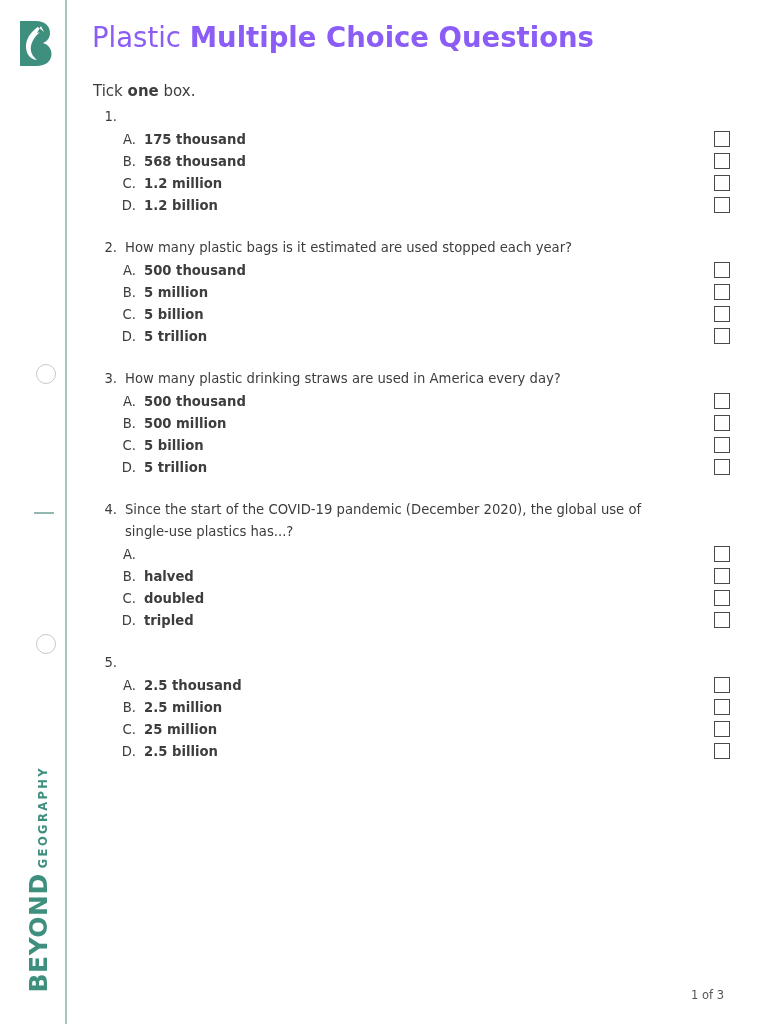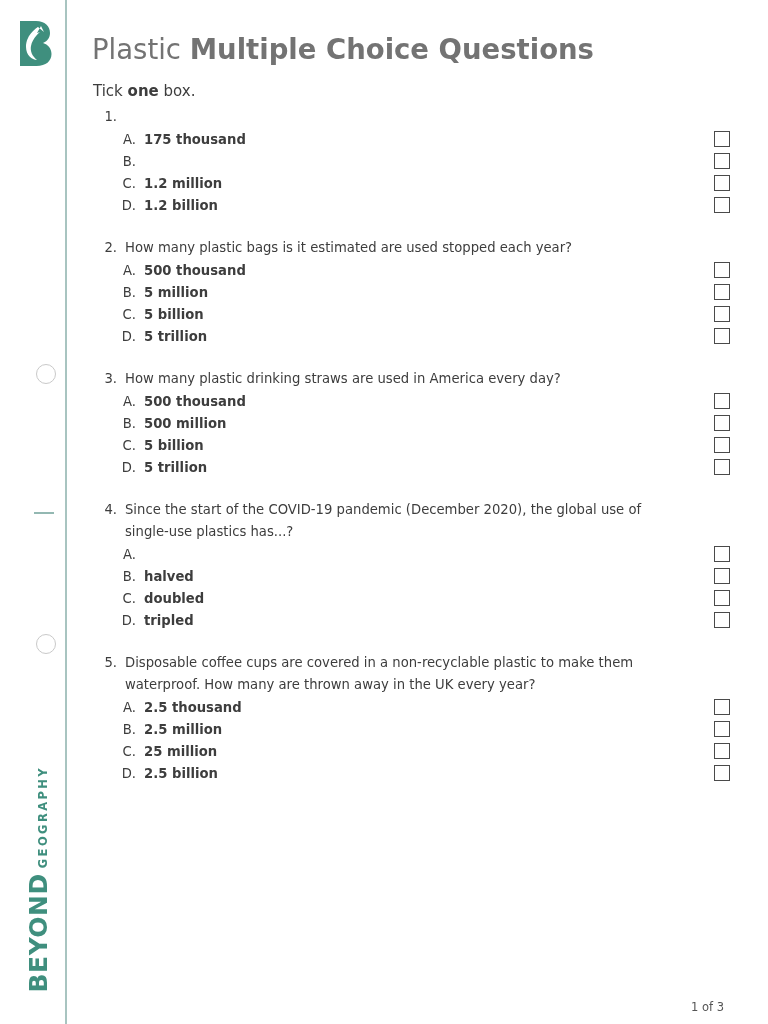--- a/index.html
+++ b/index.html
@@ -87,23 +87,23 @@
   .content {
     position: absolute;
     left: 92px;
     top: 0;
     width: 676px;
     height: 1024px;
   }
   .doc-title {
     position: absolute;
     left: 0;
-    top: 33px;
+    top: 21px;
     font-size: 27.5px;
-    color: #737373;
+    color: #8b5cf6;
     white-space: nowrap;
   }
   .doc-title .t-light { font-weight: normal; }
   .doc-title .t-bold  { font-weight: bold; }
 
   .instruction {
     position: absolute;
     left: 1px;
     top: 82px;
     font-size: 15px;
@@ -171,21 +171,21 @@
     width: 16px;
     height: 16px;
     border: 1.6px solid #4a4a4a;
     background: #ffffff;
     box-sizing: border-box;
   }
 
   .page-footer {
     position: absolute;
     right: 44px;
-    bottom: 10px;
+    bottom: 22px;
     font-size: 11.5px;
     color: #555555;
   }
 </style>
 </head>
 <body>
 
 <div class="brand-rail">
 
   <div class="logo-mark">
@@ -223,20 +223,21 @@
           <div class="q-num">1.</div>
         </div>
         <div class="options">
           <div class="option-row">
             <div class="opt-letter">A.</div>
             <div class="opt-text">175 thousand</div>
             <div class="opt-checkbox"></div>
           </div>
           <div class="option-row">
             <div class="opt-letter">B.</div>
+            <div class="opt-text">568 thousand</div>
             <div class="opt-checkbox"></div>
           </div>
           <div class="option-row">
             <div class="opt-letter">C.</div>
             <div class="opt-text">1.2 million</div>
             <div class="opt-checkbox"></div>
           </div>
           <div class="option-row">
             <div class="opt-letter">D.</div>
             <div class="opt-text">1.2 billion</div>
@@ -323,21 +324,20 @@
           <div class="option-row">
             <div class="opt-letter">D.</div>
             <div class="opt-text">tripled</div>
             <div class="opt-checkbox"></div>
           </div>
         </div>
       </div>
       <div class="question-block">
         <div class="q-row">
           <div class="q-num">5.</div>
-          <div class="q-text">Disposable coffee cups are covered in a non-recyclable plastic to make them waterproof.  How many are thrown away in the UK every year?</div>
         </div>
         <div class="options">
           <div class="option-row">
             <div class="opt-letter">A.</div>
             <div class="opt-text">2.5 thousand</div>
             <div class="opt-checkbox"></div>
           </div>
           <div class="option-row">
             <div class="opt-letter">B.</div>
             <div class="opt-text">2.5 million</div>

